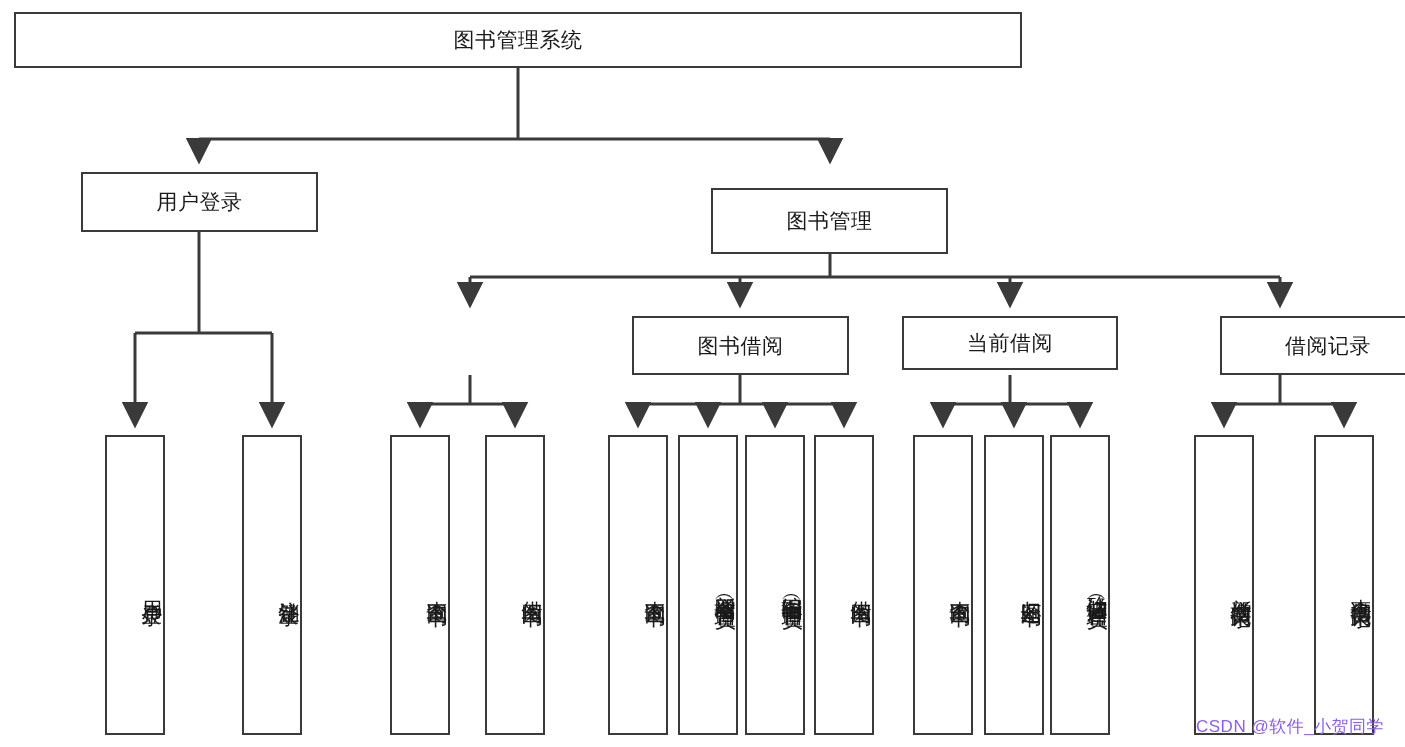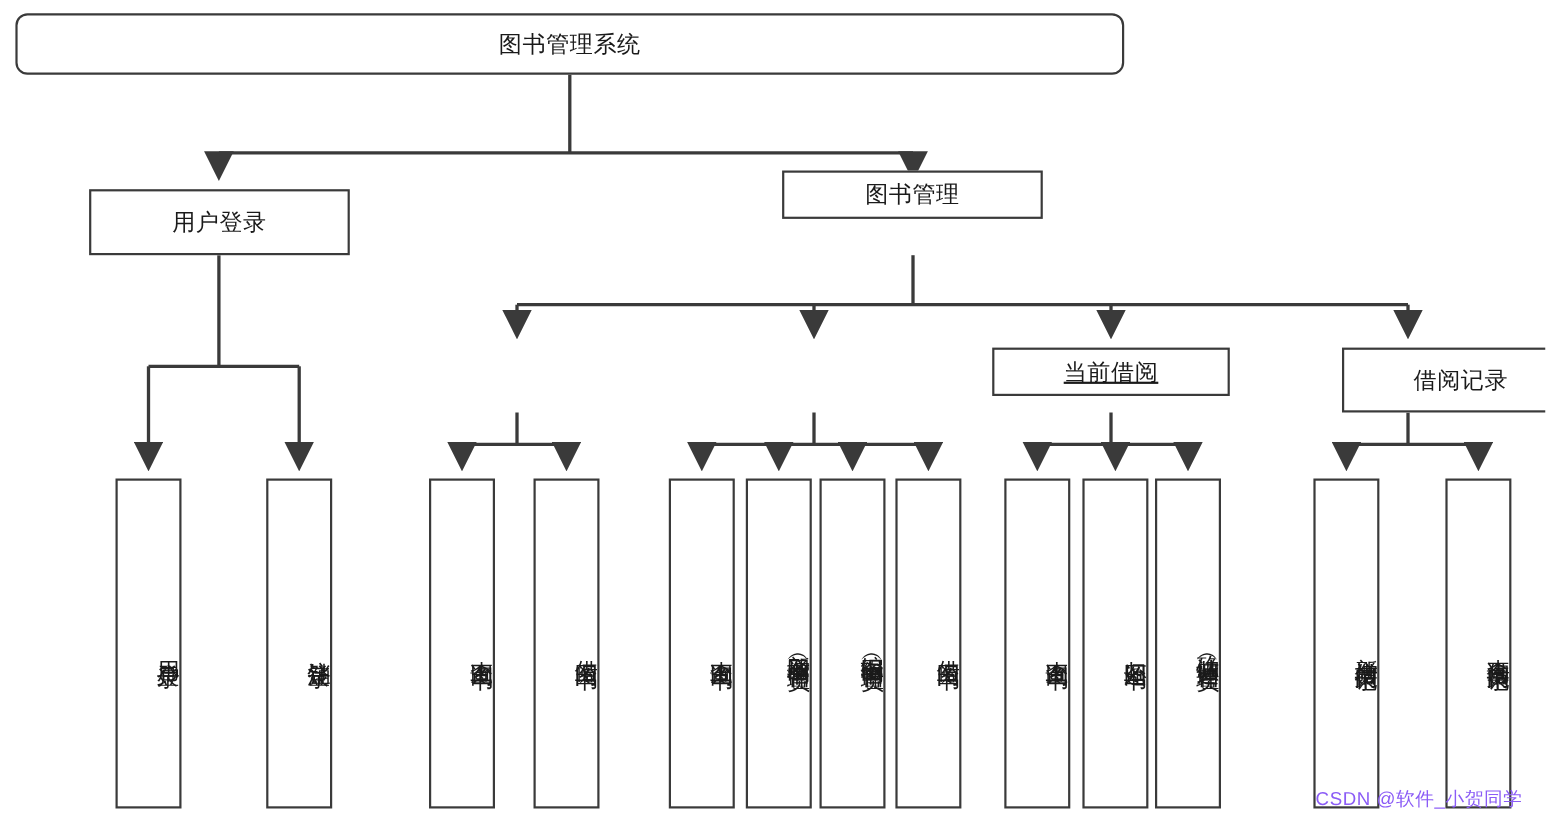--- a/index.html
+++ b/index.html
@@ -43,21 +43,20 @@
   }
   .node.vert.tall-text {
     align-items: flex-start;
   }
   .node-label {
     display: block;
     white-space: nowrap;
   }
   .root {
     font-size: 22px;
-    border-radius: 11px;
   }
   svg.links {
     position: absolute;
     left: 0;
     top: 0;
     width: 1405px;
     height: 747px;
     pointer-events: none;
   }
   .watermark {
@@ -123,25 +122,28 @@
     </g>
   </svg>
 
   <div class="node horiz root" style="left:14px; top:12px; width:1008px; height:56px;">
     <span class="node-label">图书管理系统</span>
   </div>
 
   <div class="node horiz" style="left:81px; top:172px; width:237px; height:60px;">
     <span class="node-label">用户登录</span>
   </div>
-  <div class="node horiz" style="left:711px; top:155px; width:237px; height:44px;">
+  <div class="node horiz" style="left:711px; top:188px; width:237px; height:66px;">
     <span class="node-label">图书管理</span>
   </div>
 
-  <div class="node horiz" style="left:902px; top:316px; width:216px; height:44px;text-decoration:underline;">
+  <div class="node horiz" style="left:632px; top:316px; width:217px; height:59px;">
+    <span class="node-label">图书借阅</span>
+  </div>
+  <div class="node horiz" style="left:902px; top:316px; width:216px; height:54px;">
     <span class="node-label">当前借阅</span>
   </div>
   <div class="node horiz" style="left:1172px; top:316px; width:216px; height:59px;margin-left:48px;">
     <span class="node-label">借阅记录</span>
   </div>
 
   <div class="node vert" style="left:105px; top:435px; width:60px; height:300px;">
     <span class="node-label">用户登录</span>
   </div>
   <div class="node vert" style="left:242px; top:435px; width:60px; height:300px;">

